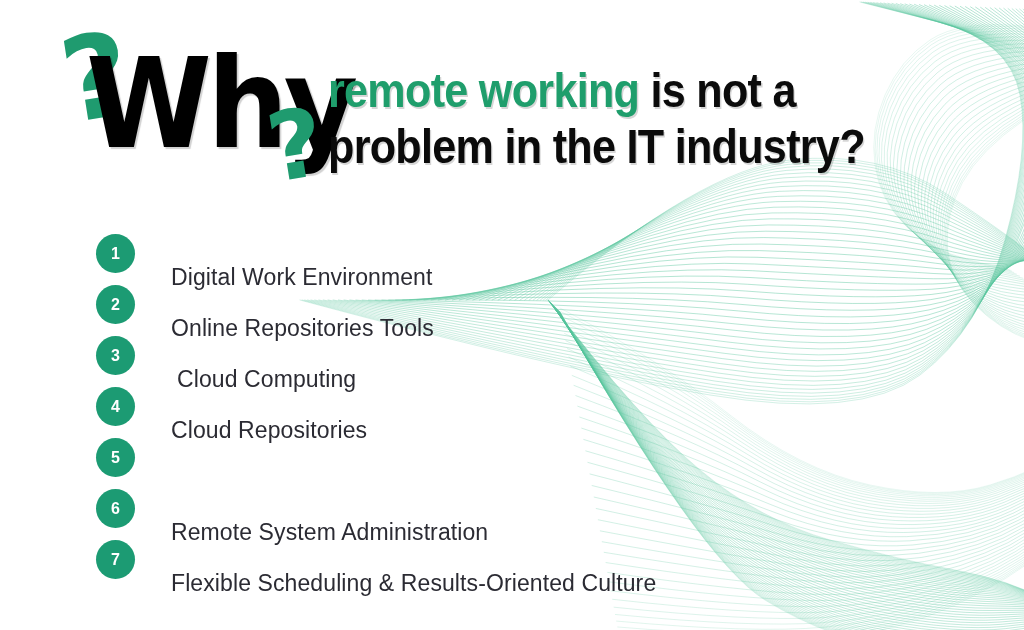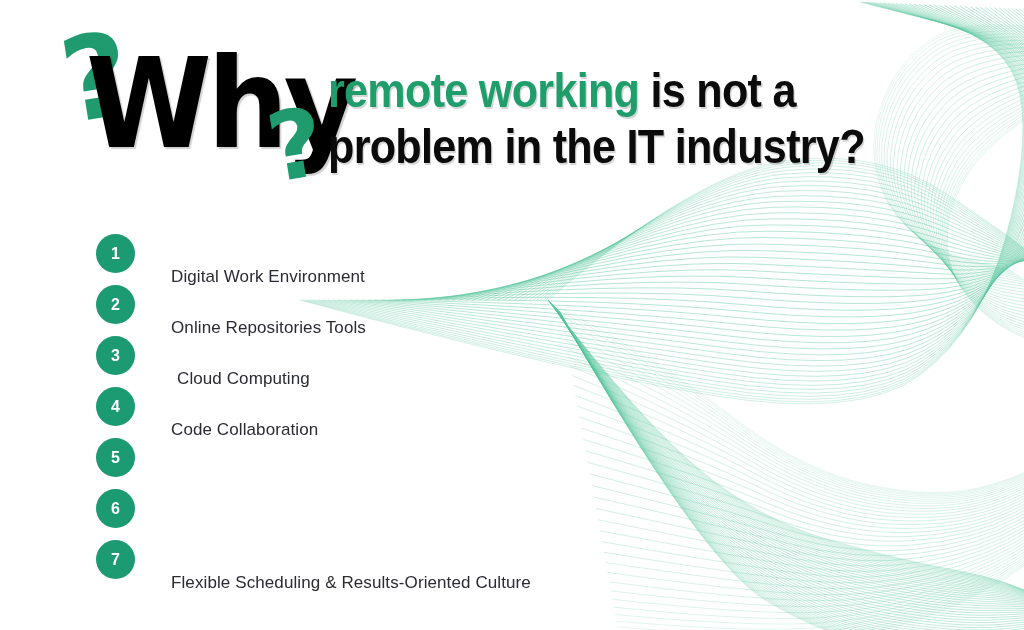--- a/index.html
+++ b/index.html
@@ -147,21 +147,21 @@
     font-size: 16px;
     line-height: 1;
     letter-spacing: 0px;
     user-select: none;
   }
 
   .reason-label {
     margin-left: 36px;
     font-family: "Liberation Sans", sans-serif;
     font-weight: 400;
-    font-size: 17px;
+    font-size: 23px;
     line-height: 1.2;
     color: #2b2b33;
     letter-spacing: 0.1px;
     white-space: nowrap;
     margin-top: 48px;
   }
   .reason-row.indented .reason-label {
     margin-left: 42px;
   }
 </style>
@@ -358,27 +358,28 @@
       <div class="reason-row">
         <div class="badge">2</div>
         <div class="reason-label">Online Repositories Tools</div>
       </div>
       <div class="reason-row indented">
         <div class="badge">3</div>
         <div class="reason-label">Cloud Computing</div>
       </div>
       <div class="reason-row">
         <div class="badge">4</div>
-        <div class="reason-label">Code Collaboration</div>
+        <div class="reason-label">Cloud Repositories</div>
       </div>
       <div class="reason-row">
         <div class="badge">5</div>
       </div>
       <div class="reason-row">
         <div class="badge">6</div>
+        <div class="reason-label">Remote System Administration</div>
       </div>
       <div class="reason-row">
         <div class="badge">7</div>
         <div class="reason-label">Flexible Scheduling &amp; Results-Oriented Culture</div>
       </div>
     </div>
 
 </div>
 
 </body></html>

